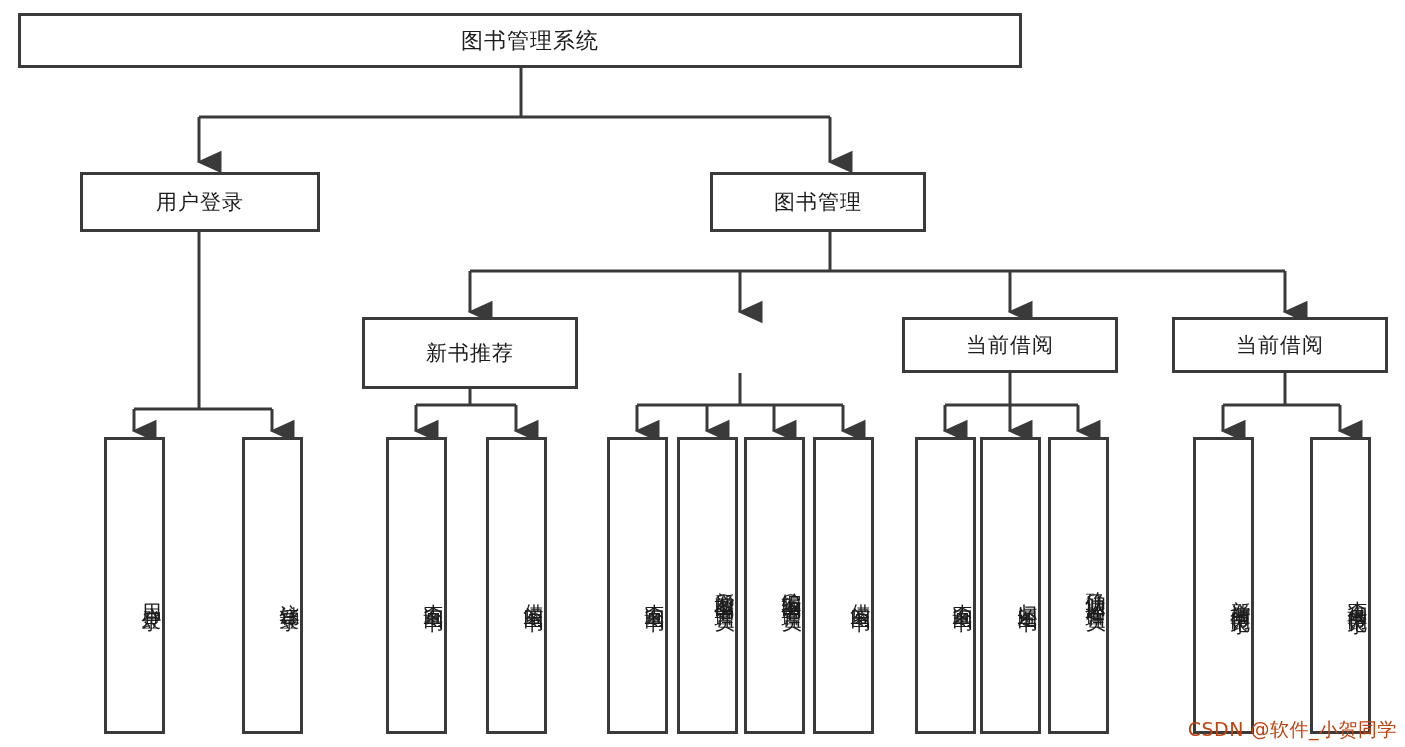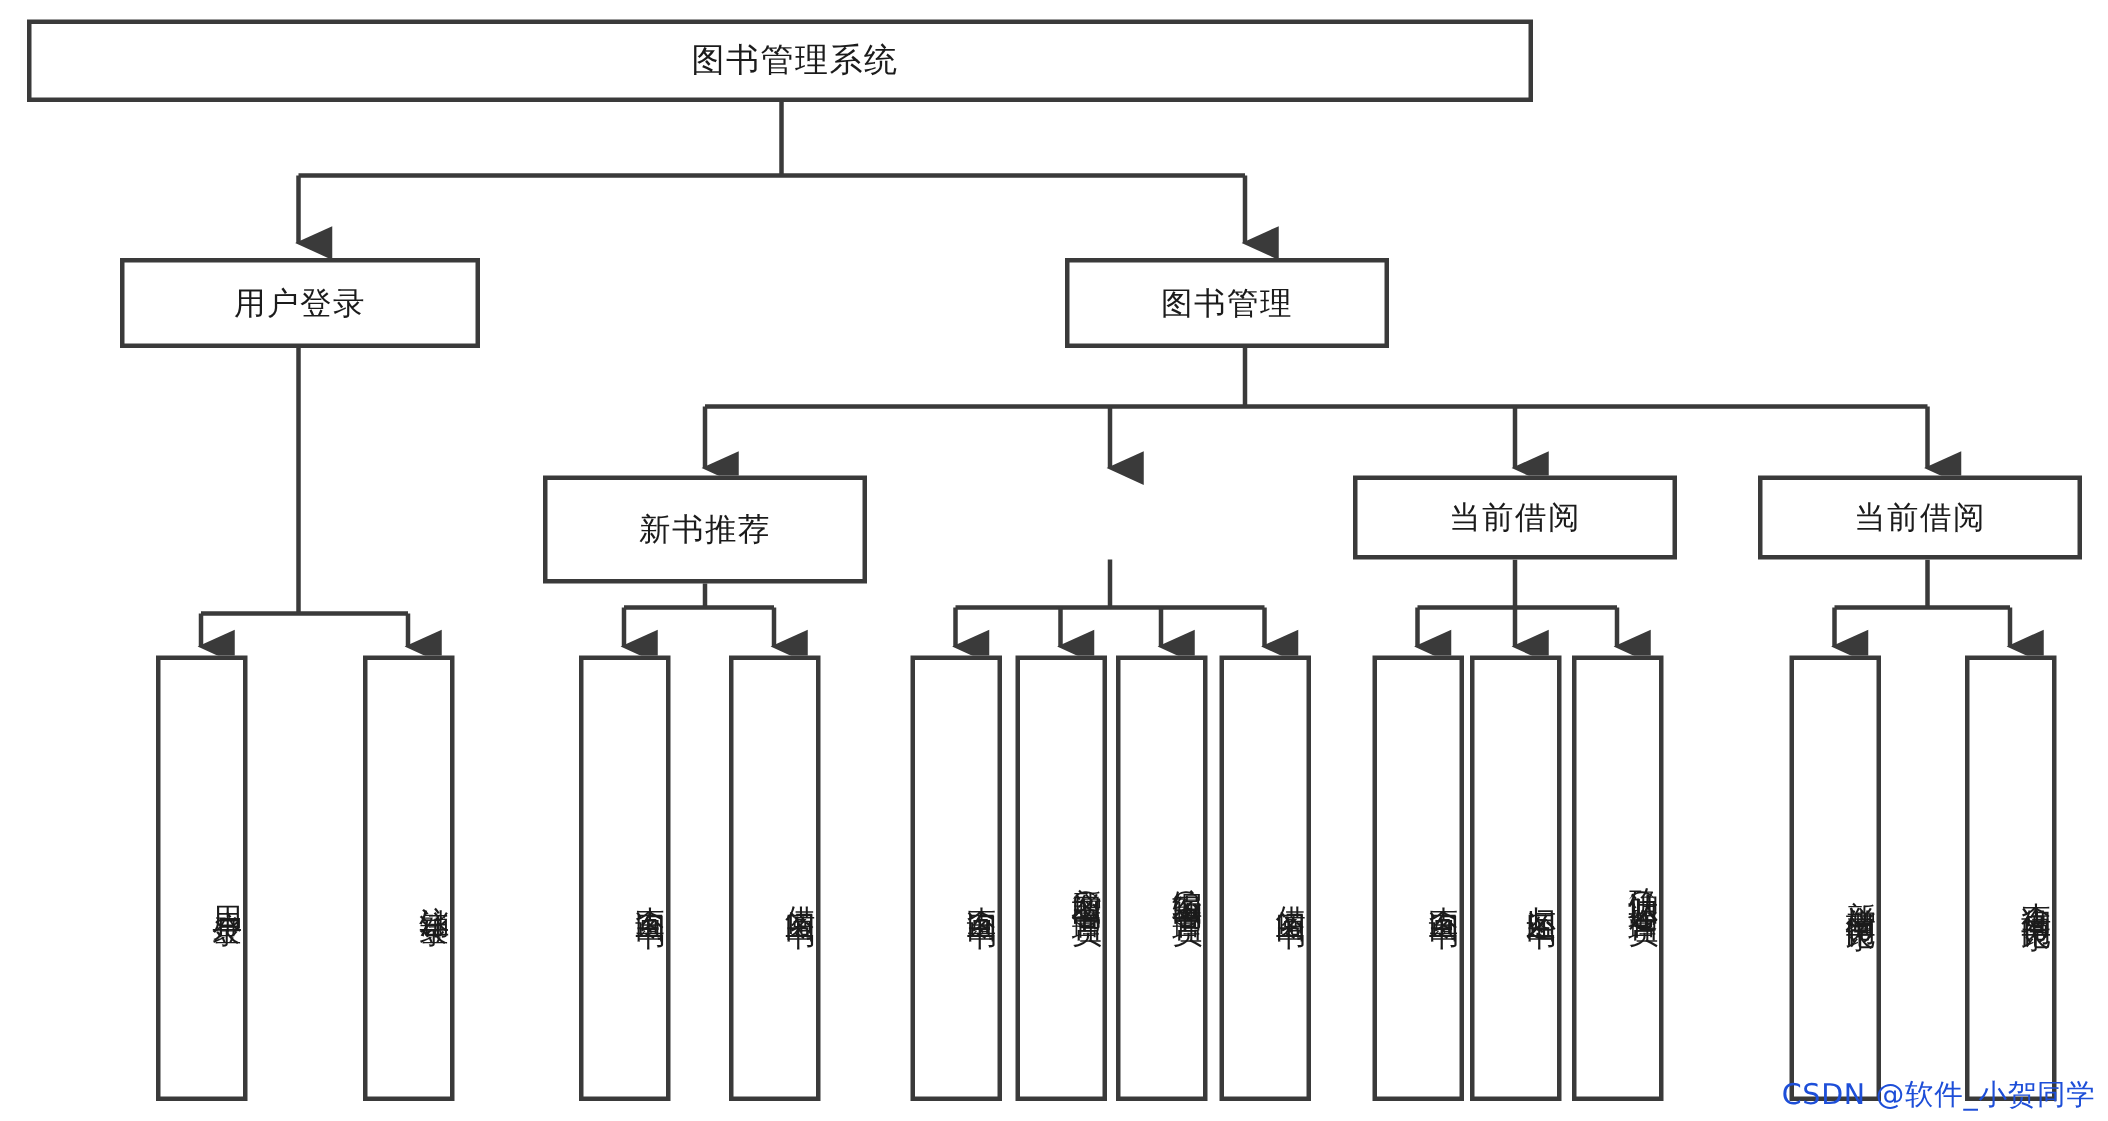--- a/index.html
+++ b/index.html
@@ -54,21 +54,21 @@
     top: 0;
     width: 1405px;
     height: 747px;
     pointer-events: none;
   }
   .watermark {
     position: absolute;
     right: 8px;
     bottom: 4px;
     font-size: 19px;
-    color: #1d4ed8;
+    color: #c2410c;
     letter-spacing: 0.5px;
     white-space: nowrap;
   }
 </style>
 </head>
 <body>
 
 <div id="canvas">
 
   <svg class="wires" viewBox="0 0 1405 747" xmlns="http://www.w3.org/2000/svg">

